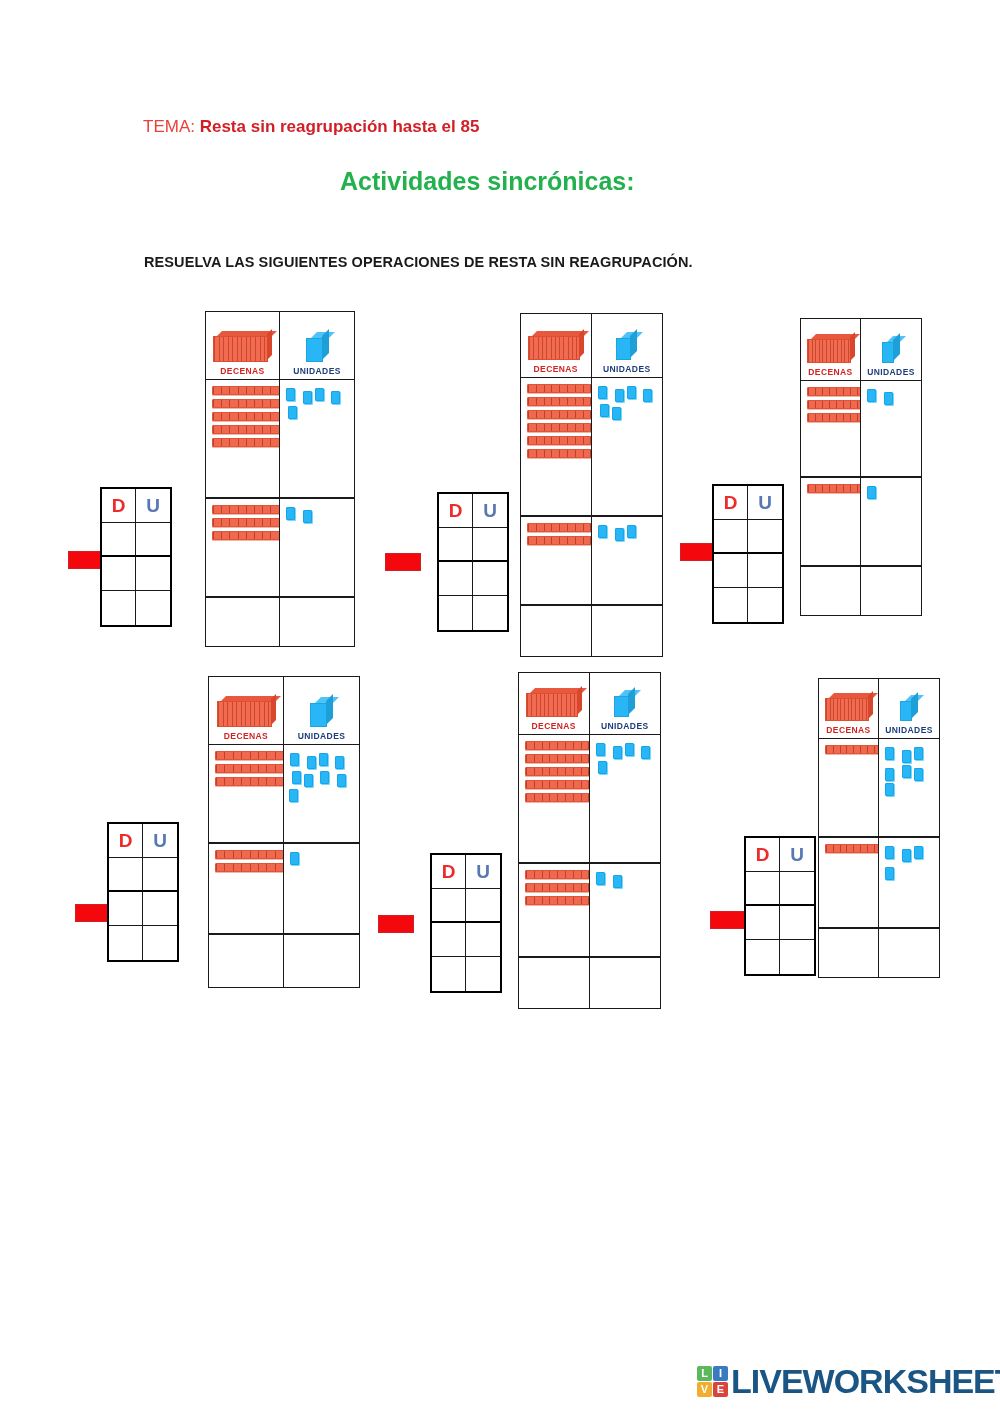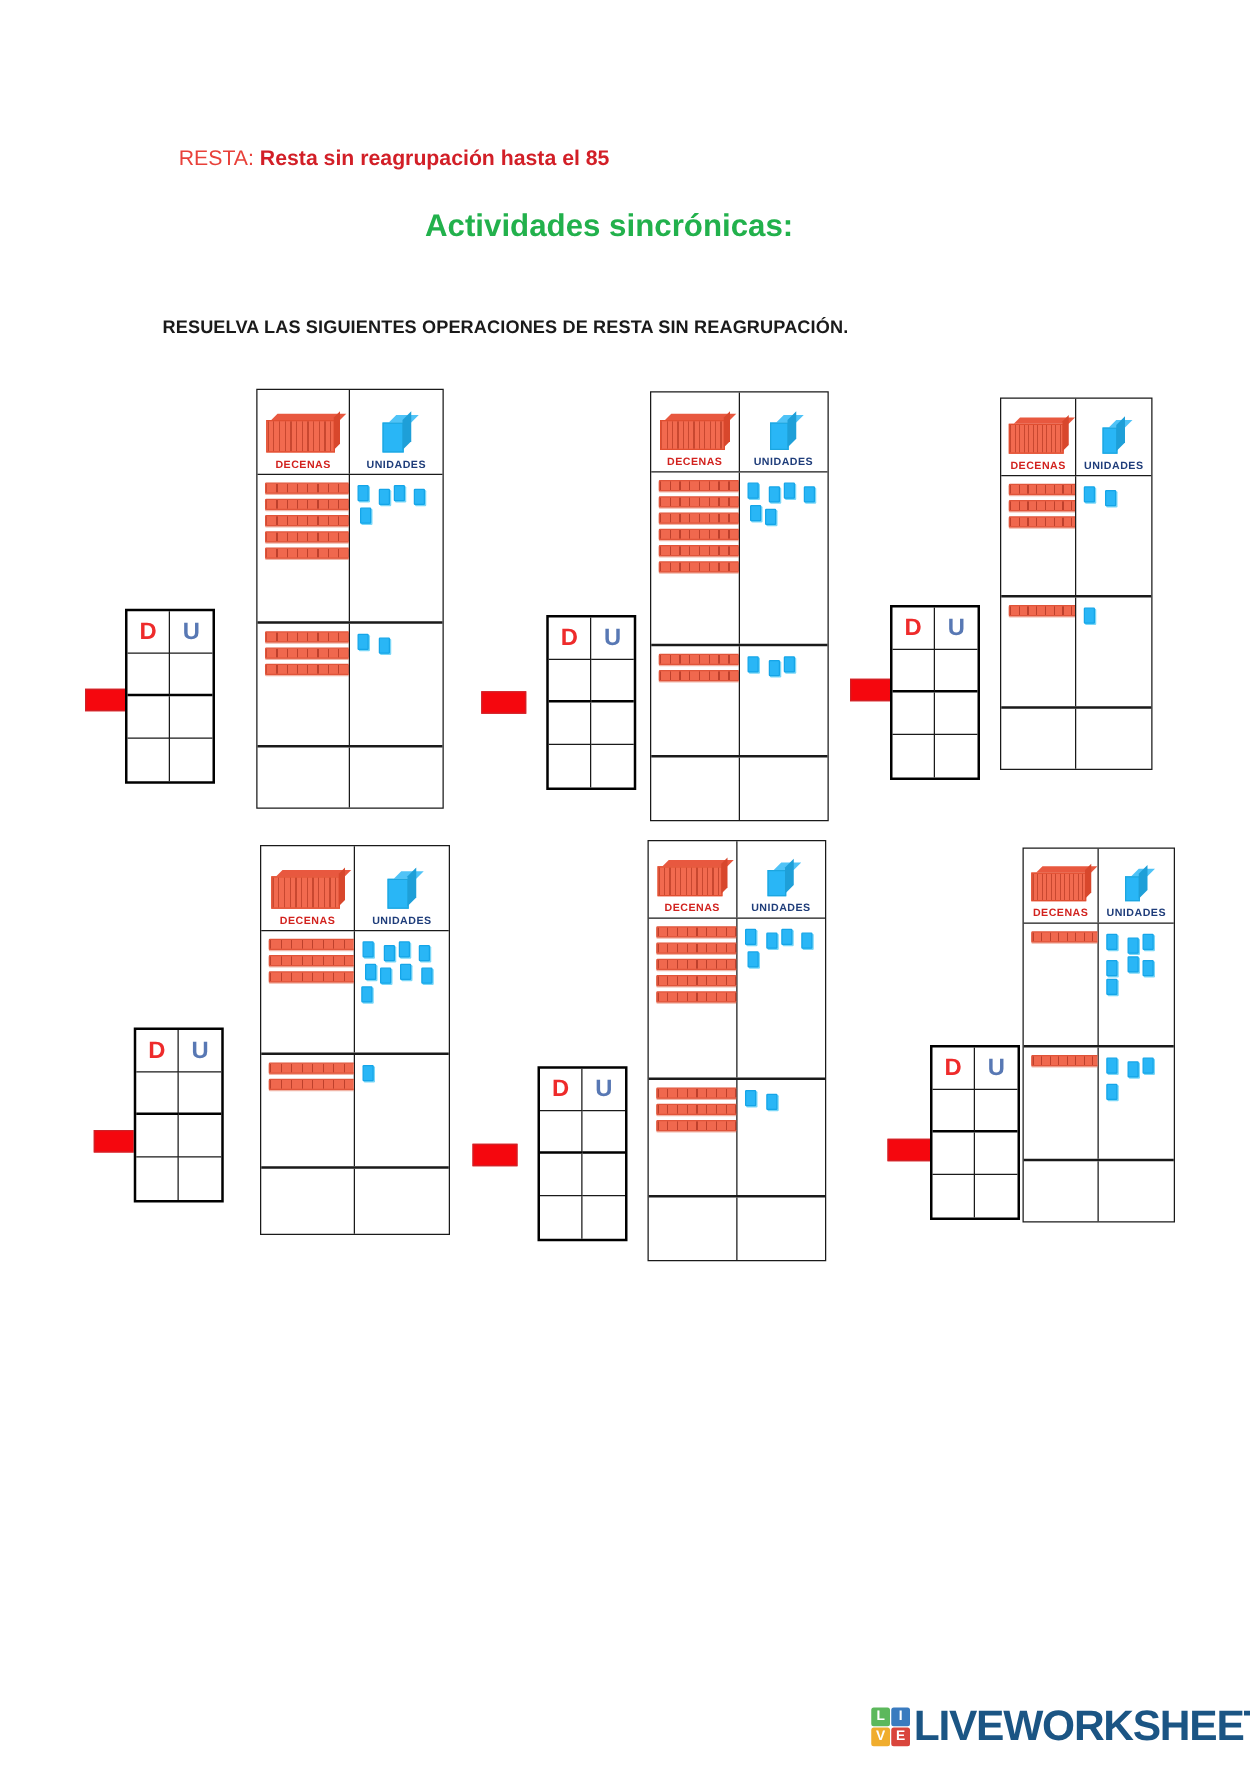--- a/index.html
+++ b/index.html
@@ -20,21 +20,21 @@
   .tema .tema-label{color:#e8413a;font-weight:400;}
   .tema .tema-value{color:#d21f27;font-weight:bold;}
 
   .subtitle{
     position:absolute;left:340px;top:167px;
     font-size:25px;font-weight:bold;color:#22b14c;
     white-space:nowrap;
   }
 
   .instruction{
-    position:absolute;left:130px;top:254px;
+    position:absolute;left:144px;top:254px;
     font-size:14.5px;font-weight:bold;color:#1a1a1a;
     letter-spacing:.1px;white-space:nowrap;
   }
 
   
   .exercise{position:absolute;}
 
   
   .minus{
     position:absolute;
@@ -183,21 +183,21 @@
   }
   .lw-word{
     font-size:34px;font-weight:bold;color:#1b5584;
     letter-spacing:-1px;line-height:1;
   }
 </style>
 </head>
 <body>
 
 <div class="tema">
-  <span class="tema-label">RESTA:</span>
+  <span class="tema-label">TEMA:</span>
   <span class="tema-value">Resta sin reagrupación hasta el 85</span>
 </div>
 
 <div class="subtitle">Actividades sincrónicas:</div>
 
 <div class="instruction">RESUELVA LAS SIGUIENTES OPERACIONES DE RESTA SIN REAGRUPACIÓN.</div>
 
 <div id="exercise-layer">
     <div class="minus" style="left:68px;top:551px;"></div>
     <div class="exercise" style="left:100px;top:487px;">

